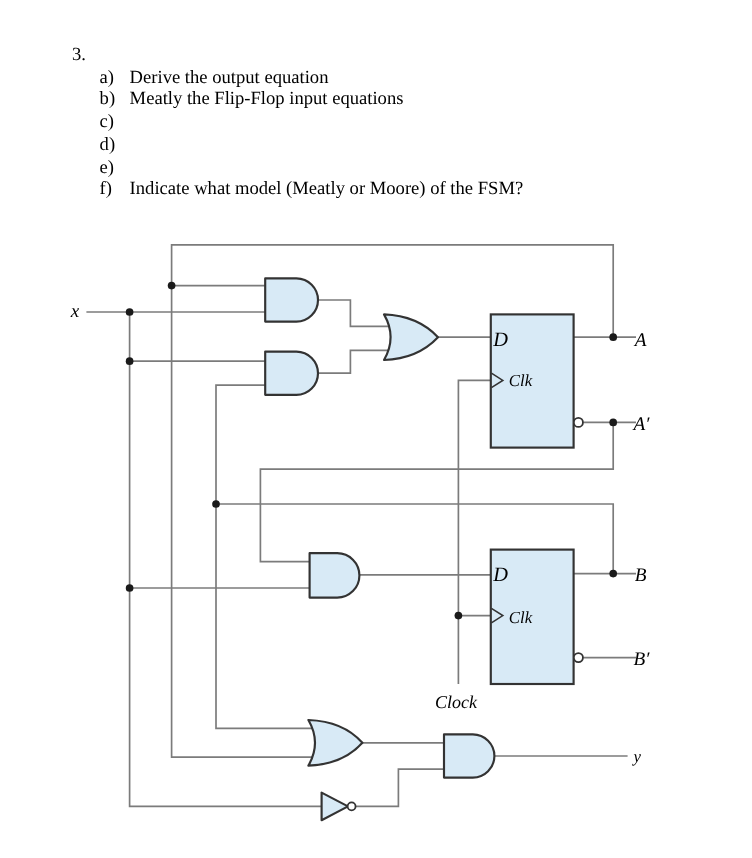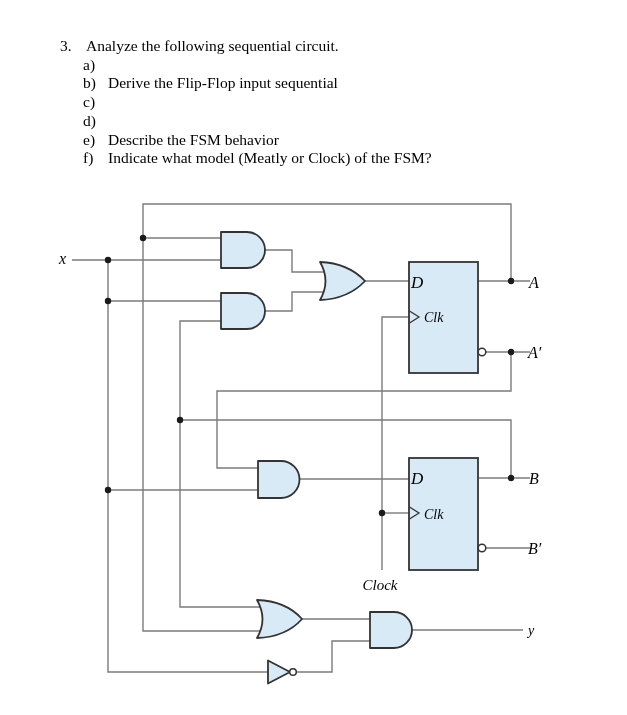--- a/index.html
+++ b/index.html
@@ -31,43 +31,42 @@
   .lbl-c  { font-size:15px; text-anchor:middle; }
 </style>
 </head>
 <body>
 
 <div class="page">
 
   <div class="problem">
     <div class="prob-line">
       <span class="prob-num">3.</span>
-      <span>Analyze the following sequential circuit.</span>
     </div>
     <div class="sub-items">
       <div class="sub-item">
         <span class="sub-label">a)</span>
+        <span>Derive the output equation</span>
       </div>
       <div class="sub-item">
         <span class="sub-label">b)</span>
-        <span>Derive the Flip-Flop input sequential</span>
+        <span>Meatly the Flip-Flop input equations</span>
       </div>
       <div class="sub-item">
         <span class="sub-label">c)</span>
       </div>
       <div class="sub-item">
         <span class="sub-label">d)</span>
       </div>
       <div class="sub-item">
         <span class="sub-label">e)</span>
-        <span>Describe the FSM behavior</span>
       </div>
       <div class="sub-item">
         <span class="sub-label">f)</span>
-        <span>Indicate what model (Meatly or Clock) of the FSM?</span>
+        <span>Indicate what model (Meatly or Moore) of the FSM?</span>
       </div>
     </div>
   </div>
 
   <svg class="circuit-svg" viewBox="0 0 627 715">
 
     <g>
       <path class="wire" d="M511,281 V204 H143 V631 H264"></path>
       <path class="wire" d="M143,238 H221"></path>
       <path class="wire" d="M72,260 H221"></path>

